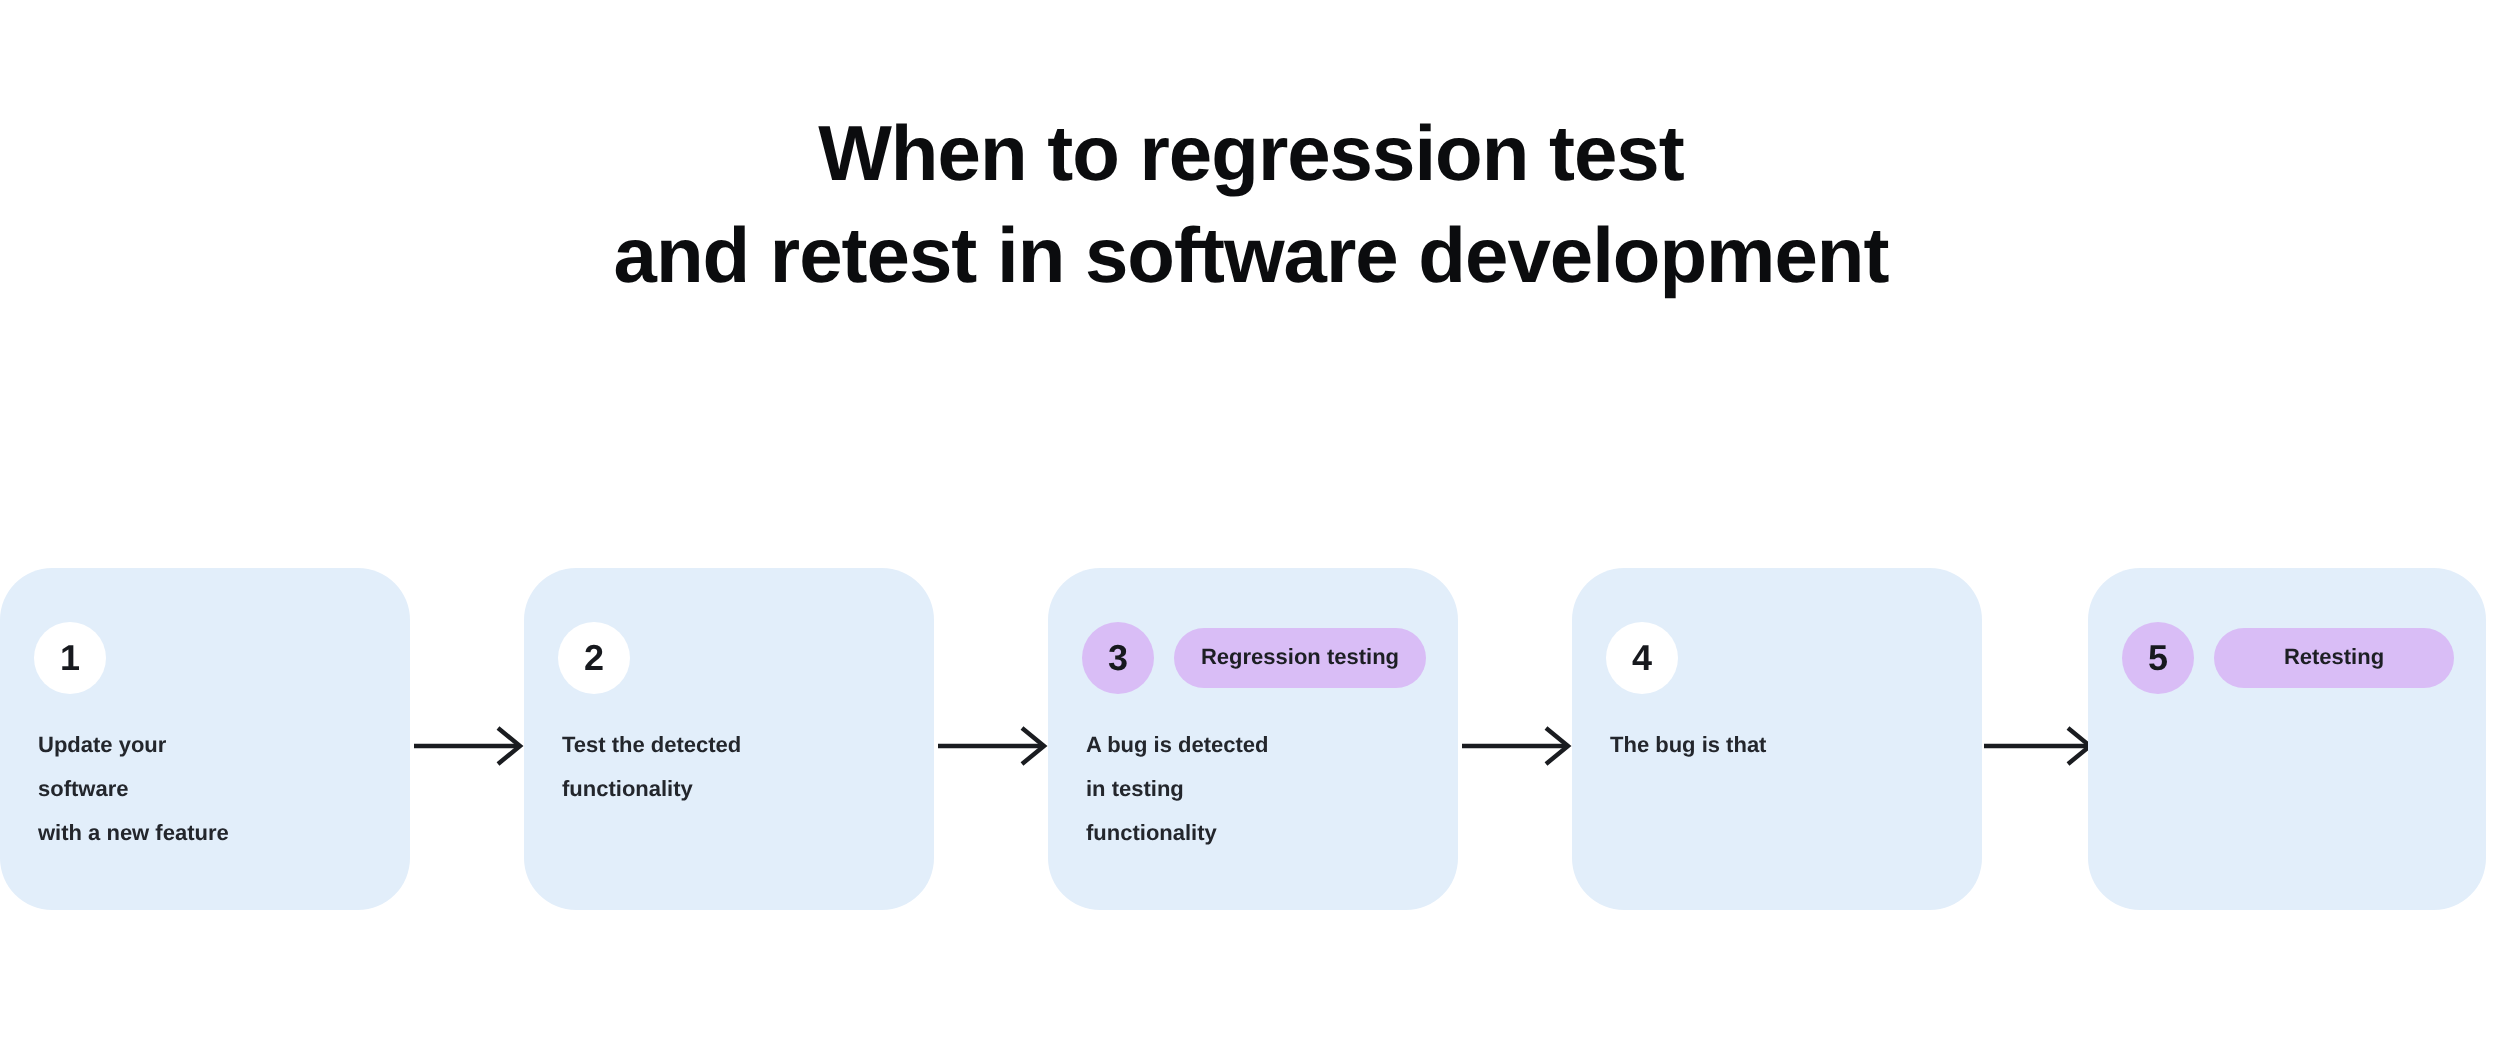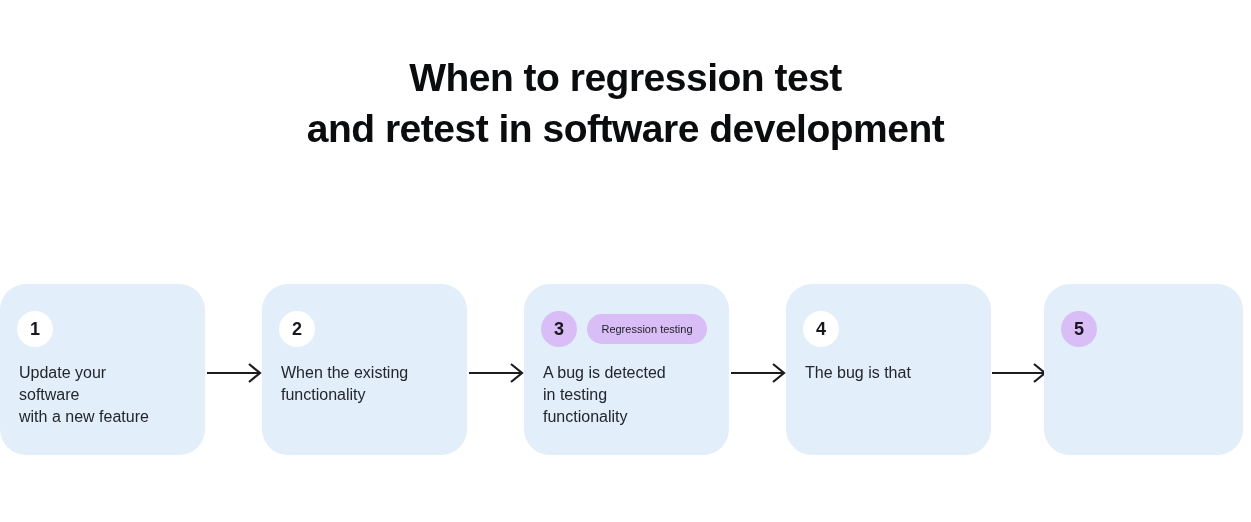--- a/index.html
+++ b/index.html
@@ -62,29 +62,29 @@
     height: 30px;
     min-width: 120px;
     box-sizing: border-box;
     padding: 0 14px;
     border-radius: 15px;
     background: #d9bdf6;
     display: flex;
     align-items: center;
     justify-content: center;
     font-size: 11px;
-    font-weight: 400;
+    font-weight: 700;
     color: #1d1f24;
     white-space: nowrap;
   }
   .card-text {
     margin: 15px 0 0 2px;
-    font-size: 16px;
+    font-size: 11px;
     line-height: 22px;
-    font-weight: 400;
+    font-weight: 700;
     color: #23262c;
     white-space: pre-line;
   }
   .arrow {
     position: absolute;
     top: 362px;
   }
 </style>
 </head>
 <body>
@@ -111,21 +111,21 @@
       <line x1="1" y1="11" x2="53" y2="11" stroke="#1A1C20" stroke-width="2.2"></line>
       <polyline points="43,2 54,11 43,20" fill="none" stroke="#1A1C20" stroke-width="2.2"></polyline>
     </svg>
 
     <div class="card" style="left:262px; width:205px">
       <div class="card-head">
         <div class="num-circle white">
           <span>2</span>
         </div>
       </div>
-      <p class="card-text">When the existing
+      <p class="card-text">Test the detected
 functionality</p>
     </div>
 
     <svg class="arrow" style="left:468px" width="58" height="22" viewBox="0 0 58 22">
       <line x1="1" y1="11" x2="53" y2="11" stroke="#1A1C20" stroke-width="2.2"></line>
       <polyline points="43,2 54,11 43,20" fill="none" stroke="#1A1C20" stroke-width="2.2"></polyline>
     </svg>
 
     <div class="card" style="left:524px; width:205px">
       <div class="card-head">
@@ -156,17 +156,18 @@
     <svg class="arrow" style="left:991px" width="58" height="22" viewBox="0 0 58 22">
       <line x1="1" y1="11" x2="53" y2="11" stroke="#1A1C20" stroke-width="2.2"></line>
       <polyline points="43,2 54,11 43,20" fill="none" stroke="#1A1C20" stroke-width="2.2"></polyline>
     </svg>
 
     <div class="card" style="left:1044px; width:199px">
       <div class="card-head">
         <div class="num-circle purple">
           <span>5</span>
         </div>
+        <div class="badge">Retesting</div>
       </div>
     </div>
 
   </div>
 </div>
 
 </body></html>

